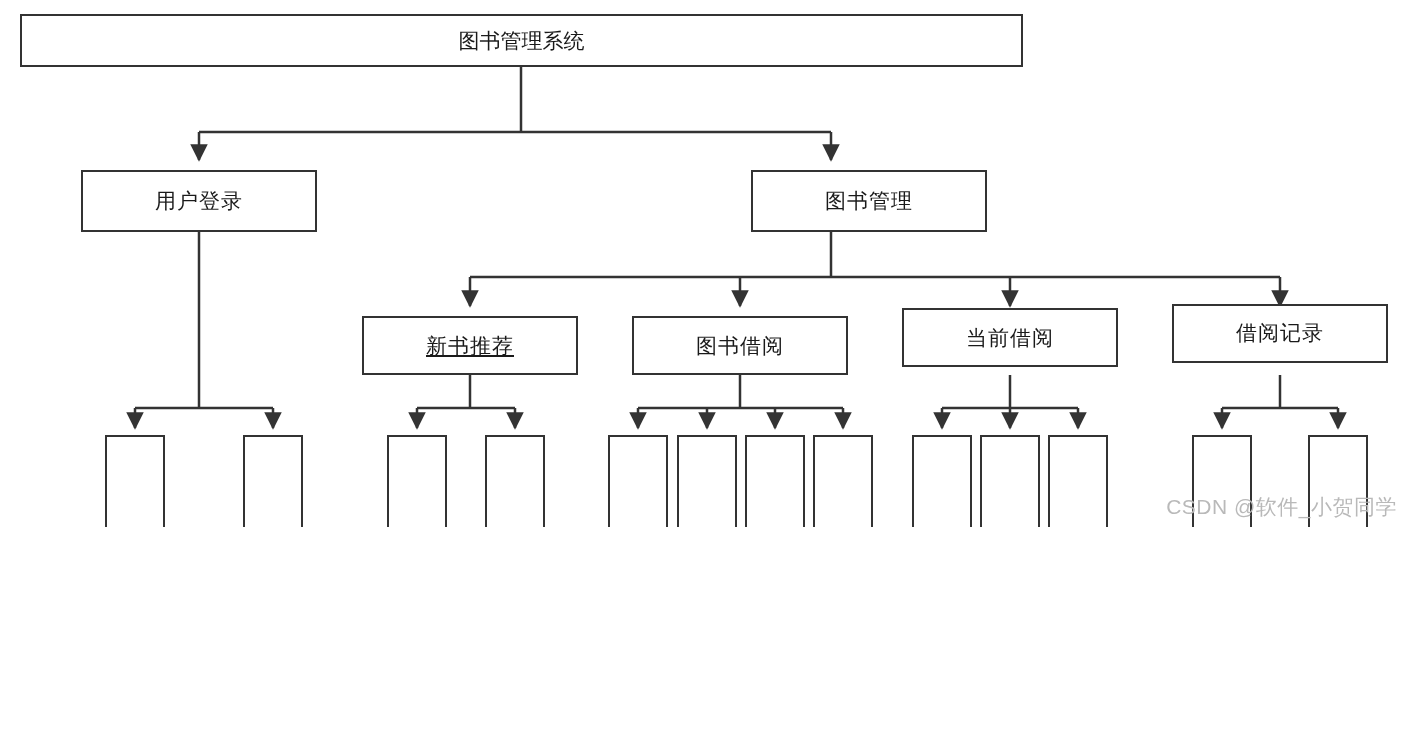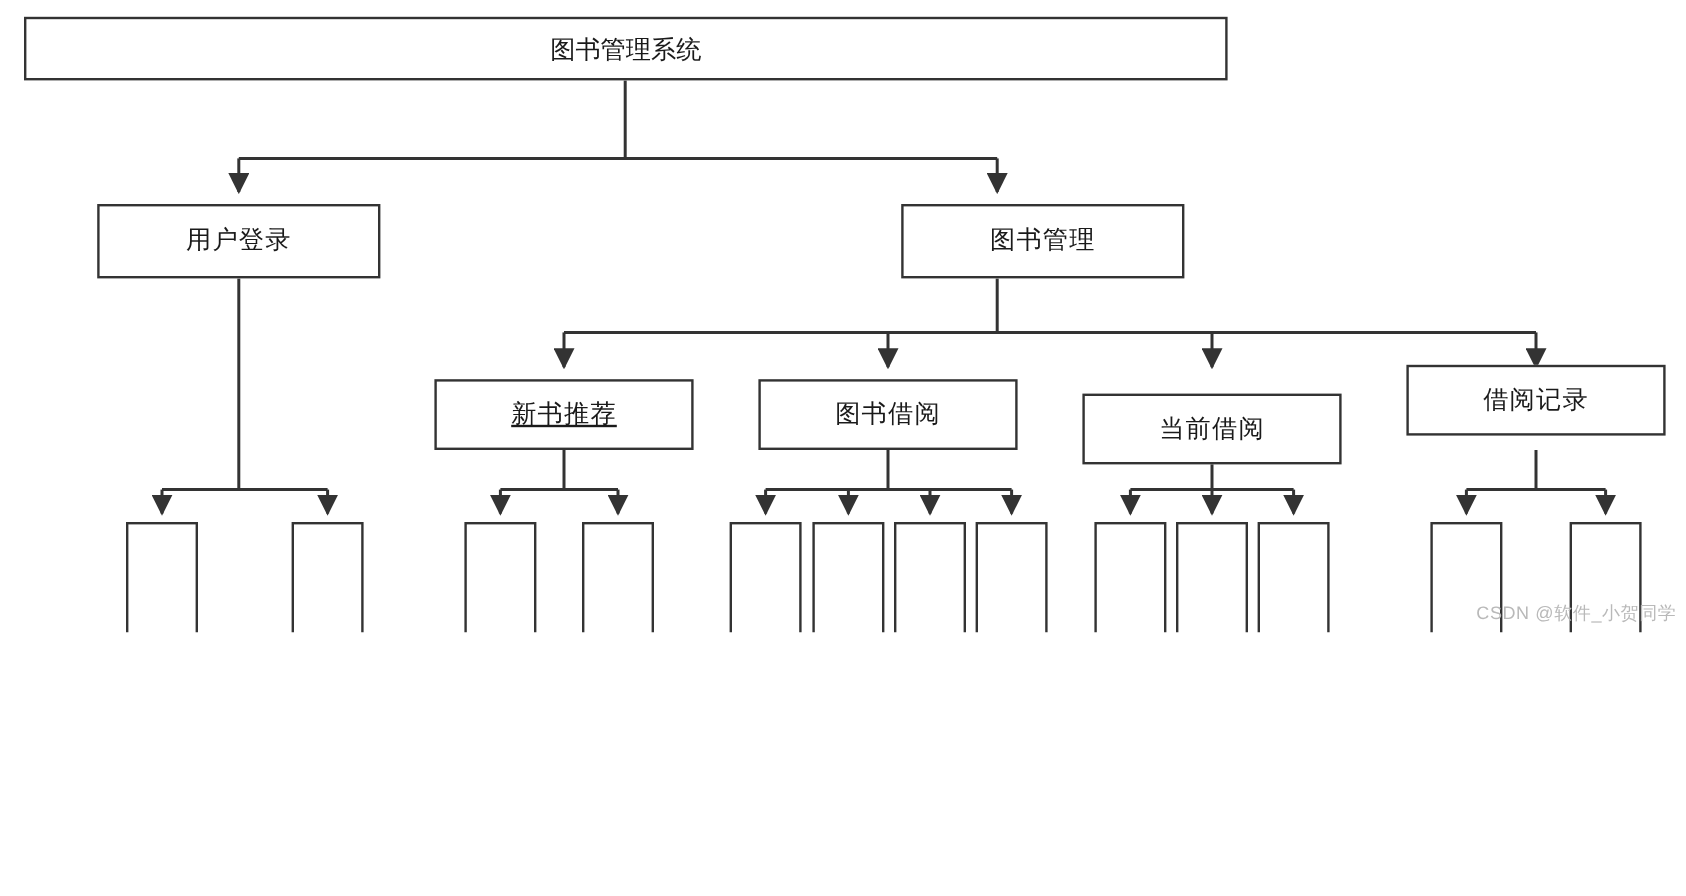--- a/index.html
+++ b/index.html
@@ -54,21 +54,21 @@
   }
   .node.leaf .txt {
     writing-mode: vertical-rl;
     text-orientation: upright;
     white-space: nowrap;
   }
   .watermark {
     position: absolute;
     right: 8px;
     bottom: 6px;
-    font-size: 15px;
+    font-size: 21px;
     color: #b9b9b9;
     letter-spacing: 0.5px;
     white-space: nowrap;
   }
 </style>
 </head>
 <body>
 
 <div id="canvas">
 
@@ -132,21 +132,21 @@
   <div class="node horiz" style="left:711px; top:170px; width:236px; height:62px;margin-left:40px;">
     <span>图书管理</span>
   </div>
 
   <div class="node horiz" style="left:362px; top:316px; width:216px; height:59px;text-decoration:underline;">
     <span>新书推荐</span>
   </div>
   <div class="node horiz" style="left:632px; top:316px; width:216px; height:59px;">
     <span>图书借阅</span>
   </div>
-  <div class="node horiz" style="left:902px; top:328px; width:216px; height:59px;">
+  <div class="node horiz" style="left:902px; top:308px; width:216px; height:59px;">
     <span>当前借阅</span>
   </div>
   <div class="node horiz" style="left:1172px; top:304px; width:216px; height:59px;font-family:Liberation Serif, serif;">
     <span>借阅记录</span>
   </div>
 
   <div class="node leaf" style="left:105px; top:435px; width:60px; height:298px;">
     <span class="txt">用户登录</span>
   </div>
   <div class="node leaf" style="left:243px; top:435px; width:60px; height:298px;">

